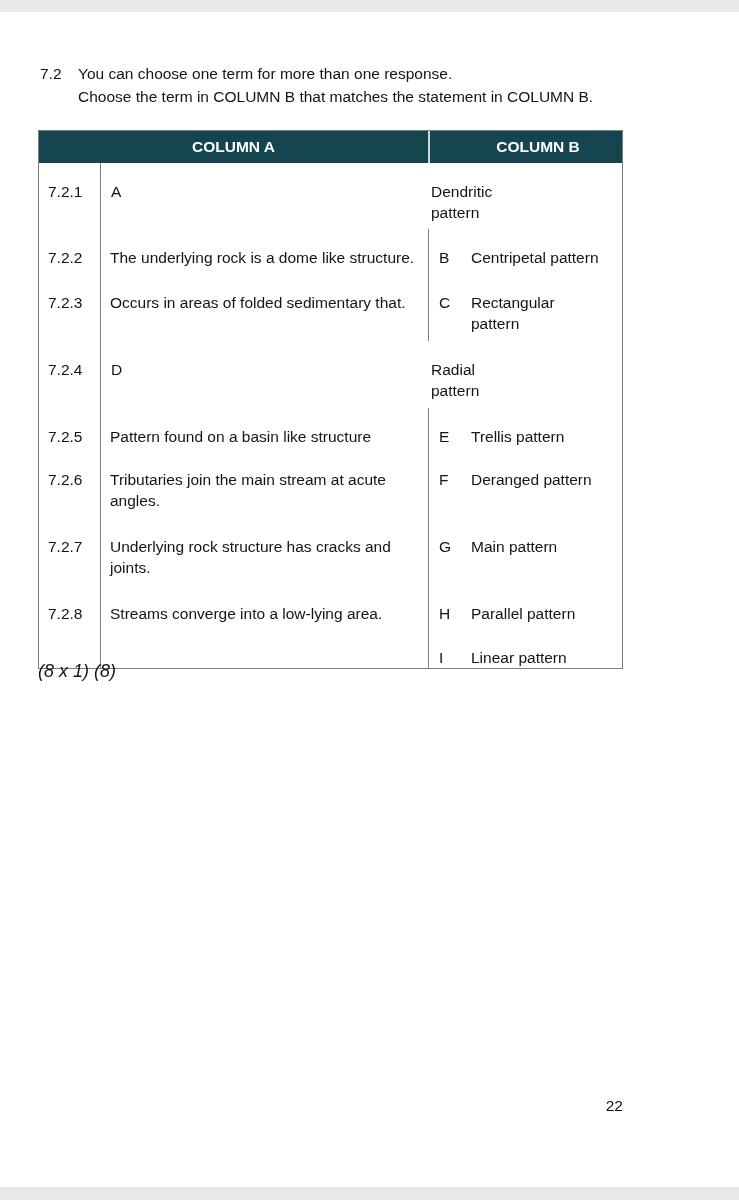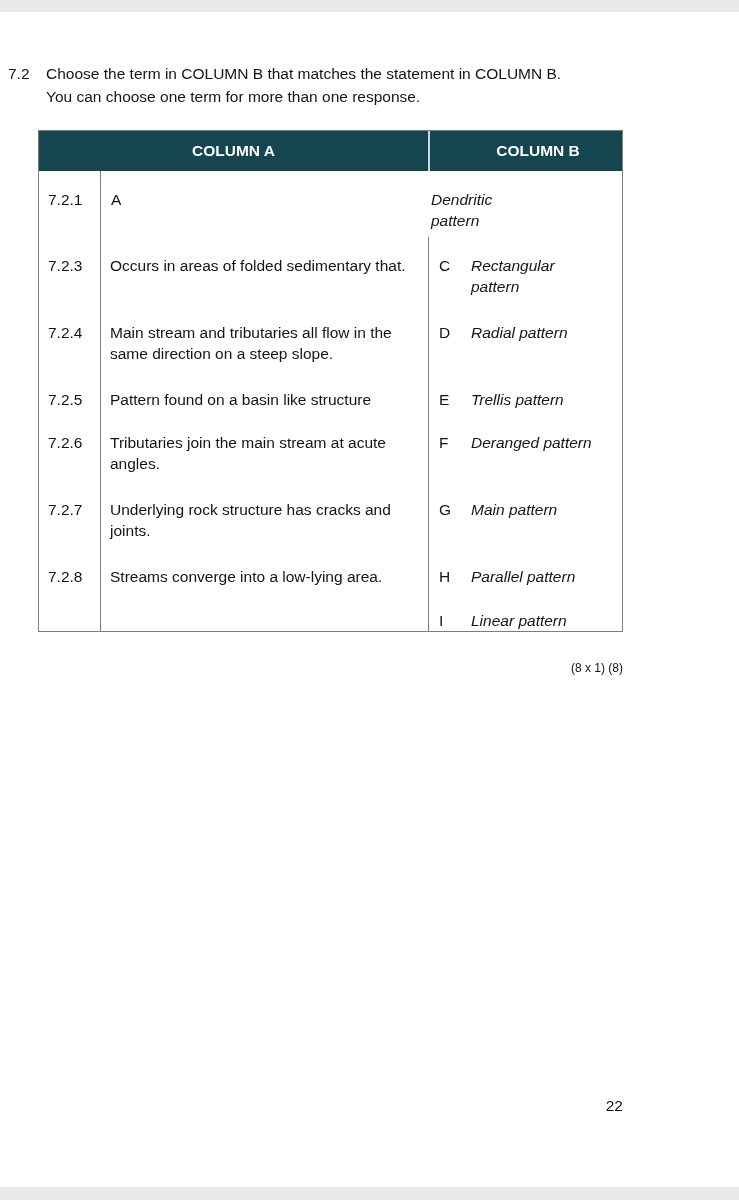--- a/index.html
+++ b/index.html
@@ -18,108 +18,113 @@
 
   .question {
     position: absolute;
     top: 62px;
     left: 8px;
     width: 665px;
     font-size: 15.5px;
     line-height: 23px;
     display: flex;
   }
-  .qnum { width: 38px; flex: none; }
+  .qnum { width: 38px; flex: none; margin-left: 32px; }
   .qtext { flex: 1; }
 
   .doc-table {
     position: absolute;
     left: 38px;
     top: 130px;
     width: 585px;
     border: 1px solid #7d7d7d;
     box-sizing: border-box;
     background: #ffffff;
   }
   .thead {
     display: grid;
     grid-template-columns: 389px 1fr;
     color: #ffffff;
     font-weight: bold;
-    height: 40px;
+    height: 32px;
     font-size: 15.5px;
   }
   .thead .hcell { display: flex; align-items: center; justify-content: center; }
   .thead .hcell.b { border-left: 2px solid #cfd9db; padding-left: 24px; }
 
   .trow {
     display: grid;
     grid-template-columns: 61px 328px 40px 1fr;
     font-size: 15.5px;
     line-height: 21px;
   }
   .cell { padding: 18px 6px 0 9px; box-sizing: border-box; }
   .cell.statement { border-left: 1px solid #7d7d7d; }
   .cell.letter { border-left: 1px solid #7d7d7d; padding-left: 10px; padding-right: 0; }
-  .cell.term { padding-left: 3px; white-space: pre-line; font-style: italic; }
+  .cell.term { padding-left: 3px; white-space: pre-line; }
 
   .marks {
     position: absolute;
     top: 661px;
     left: 38px;
     width: 585px;
-    text-align: right;
-    font-size: 12px;
+    font-size: 18px;
+    font-style: italic;
   }
   .pagenum {
     position: absolute;
     top: 1097px;
     left: 38px;
     width: 585px;
     text-align: right;
     font-size: 15.5px;
   }
 </style>
 </head>
 <body>
 
 <div class="strip top"></div>
 
 <div class="question">
   <div class="qnum">7.2</div>
   <div class="qtext">
+    <div>You can choose one term for more than one response.</div>
     <div>Choose the term in COLUMN B that matches the statement in COLUMN B.</div>
-    <div>You can choose one term for more than one response.</div>
   </div>
 </div>
 
 <div class="doc-table">
   <div class="thead" style="background: rgb(21, 69, 79);">
     <div class="hcell a">COLUMN A</div>
     <div class="hcell b">COLUMN B</div>
   </div>
 
   <div class="trow" style="min-height:66px">
     <div class="cell num">7.2.1</div>
     <div class="cell letter">A</div>
     <div class="cell term">Dendritic pattern</div>
   </div>
 
+  <div class="trow" style="min-height:45px">
+    <div class="cell num">7.2.2</div>
+    <div class="cell statement">The underlying rock is a dome like structure.</div>
+    <div class="cell letter">B</div>
+    <div class="cell term">Centripetal pattern</div>
+  </div>
 
   <div class="trow" style="min-height:67px">
     <div class="cell num">7.2.3</div>
     <div class="cell statement">Occurs in areas of folded sedimentary that.</div>
     <div class="cell letter">C</div>
     <div class="cell term">Rectangular
 pattern</div>
   </div>
 
   <div class="trow" style="min-height:67px">
     <div class="cell num">7.2.4</div>
-    <div class="cell statement">Main stream and tributaries all flow in the same direction on a steep slope.</div>
     <div class="cell letter">D</div>
     <div class="cell term">Radial pattern</div>
   </div>
 
   <div class="trow" style="min-height:43px">
     <div class="cell num">7.2.5</div>
     <div class="cell statement">Pattern found on a basin like structure</div>
     <div class="cell letter">E</div>
     <div class="cell term">Trellis pattern</div>
   </div>

